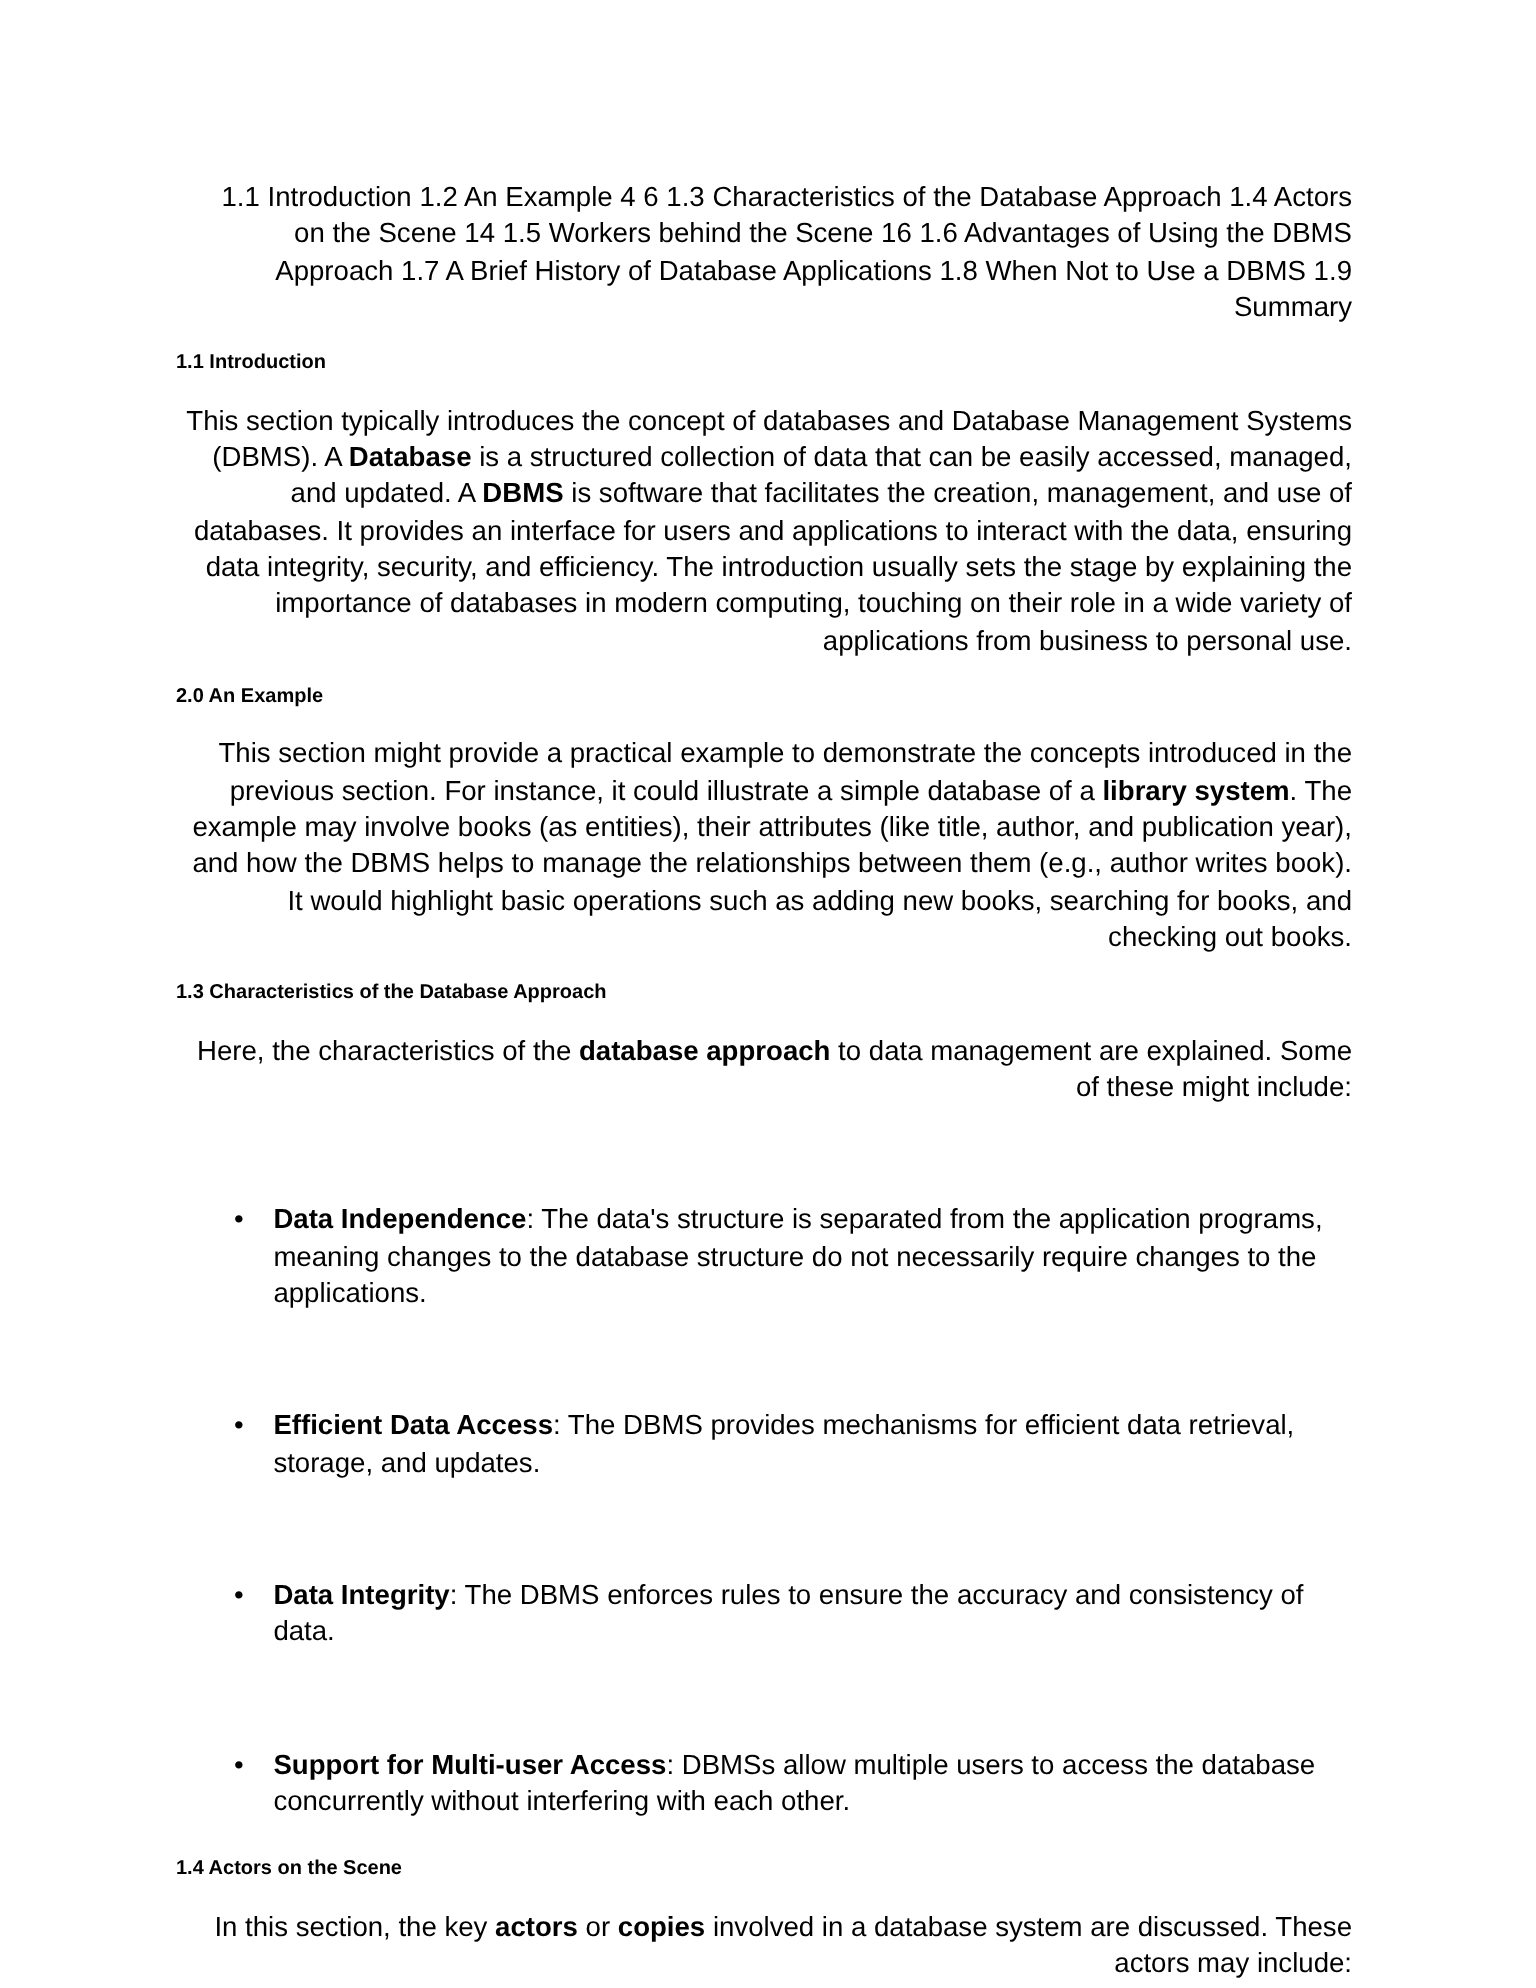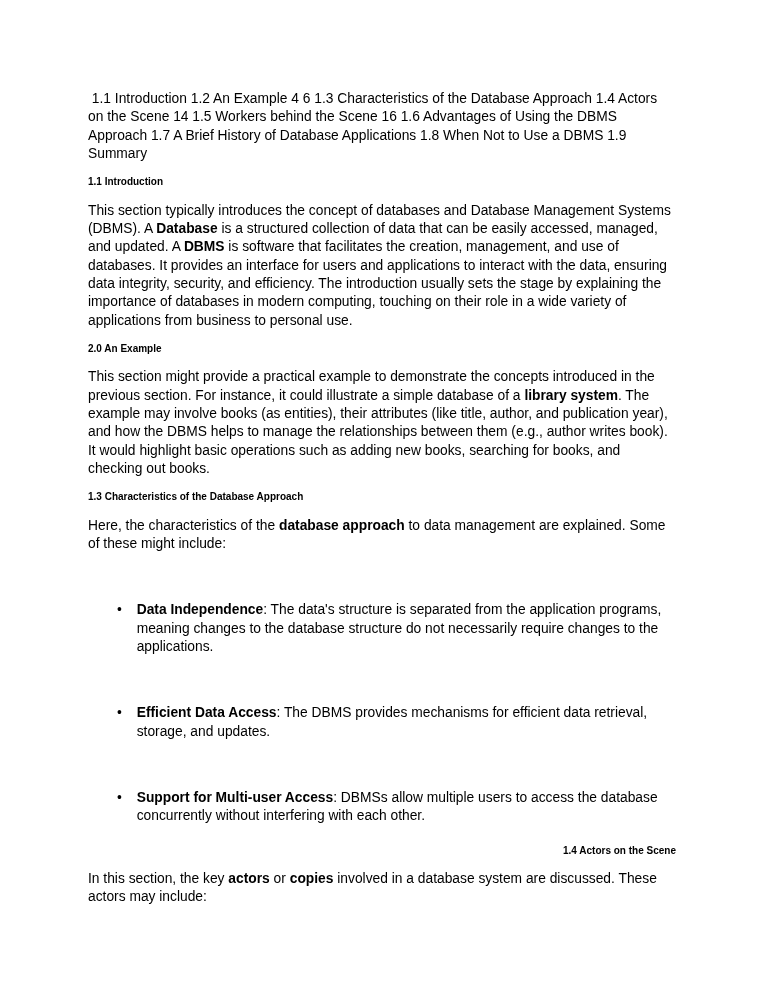--- a/index.html
+++ b/index.html
@@ -16,29 +16,29 @@
     height: 994px;
     background: #ffffff;
     padding: 90px 0 0 88px;
     overflow: hidden;
   }
   .content {
     width: 588px;
     font-size: 13.8px;
     line-height: 18.33px;
   }
-  .para { margin: 0 0 10px 0; }
+  .para { margin: 0 0 10px 0; text-align: right; }
   .toc { white-space: pre-wrap; }
   .doc-heading {
     font-size: 10px;
     line-height: 18.33px;
     font-weight: 700;
     margin: 0 0 10px 0;
   }
-  .heading-after-list { margin-top: 10px; text-align: right; }
+  .heading-after-list { margin-top: 10px; }
   .bullet-list {
     list-style: none;
     margin: 2px 0 0 0;
     padding: 0;
   }
   .bullet-list li {
     position: relative;
     padding-left: 48.7px;
     margin-bottom: 16px;
     margin-top: 48px;
@@ -67,20 +67,21 @@
 
     <p class="para">This section might provide a practical example to demonstrate the concepts introduced in the previous section. For instance, it could illustrate a simple database of a <strong>library system</strong>. The example may involve books (as entities), their attributes (like title, author, and publication year), and how the DBMS helps to manage the relationships between them (e.g., author writes book). It would highlight basic operations such as adding new books, searching for books, and checking out books.</p>
 
     <h3 class="doc-heading">1.3 Characteristics of the Database Approach</h3>
 
     <p class="para">Here, the characteristics of the <strong>database approach</strong> to data management are explained. Some of these might include:</p>
 
     <ul class="bullet-list">
       <li><strong>Data Independence</strong>: The data's structure is separated from the application programs, meaning changes to the database structure do not necessarily require changes to the applications.</li>
       <li><strong>Efficient Data Access</strong>: The DBMS provides mechanisms for efficient data retrieval, storage, and updates.</li>
+      <li><strong>Data Integrity</strong>: The DBMS enforces rules to ensure the accuracy and consistency of data.</li>
       <li><strong>Support for Multi-user Access</strong>: DBMSs allow multiple users to access the database concurrently without interfering with each other.</li>
     </ul>
 
     <h3 class="doc-heading heading-after-list">1.4 Actors on the Scene</h3>
 
     <p class="para">In this section, the key <strong>actors</strong> or <strong>copies</strong> involved in a database system are discussed. These actors may include:</p>
 
   </div>
 </div>
 

